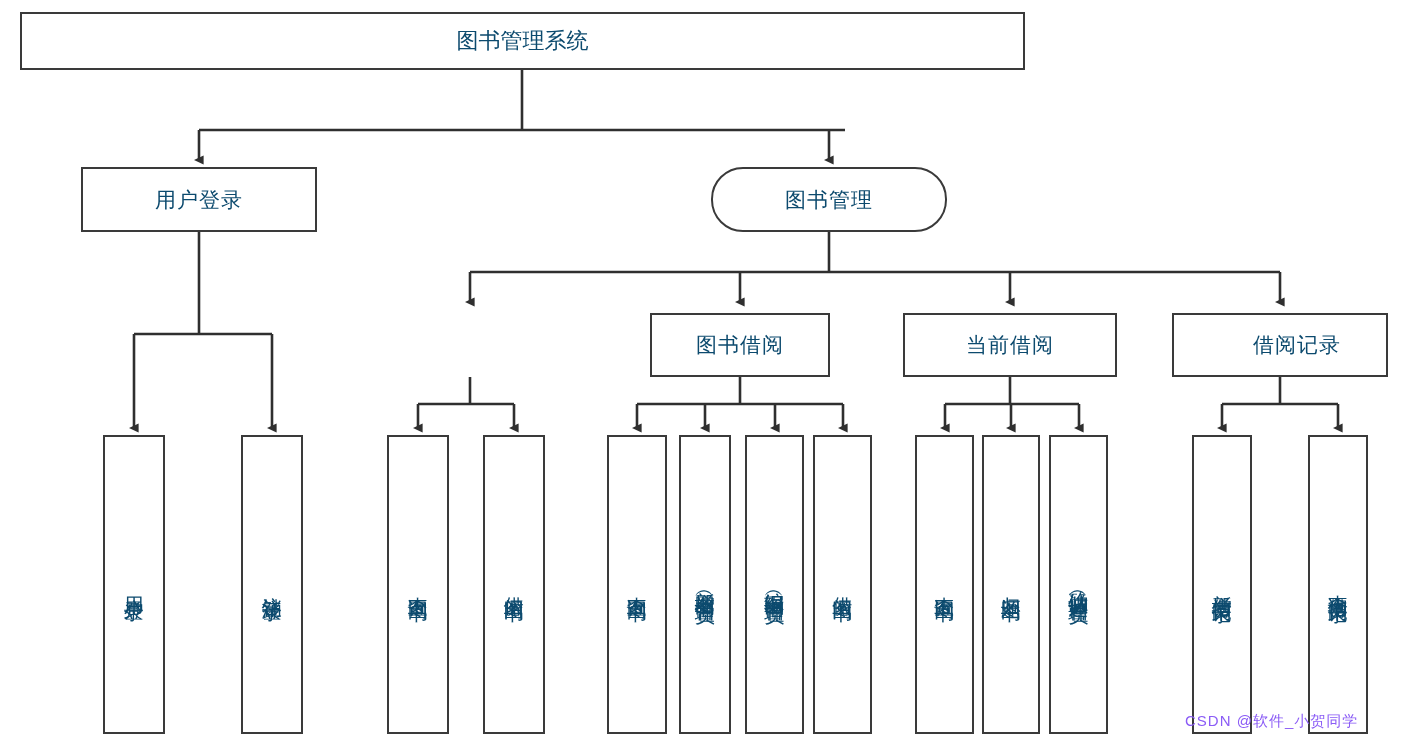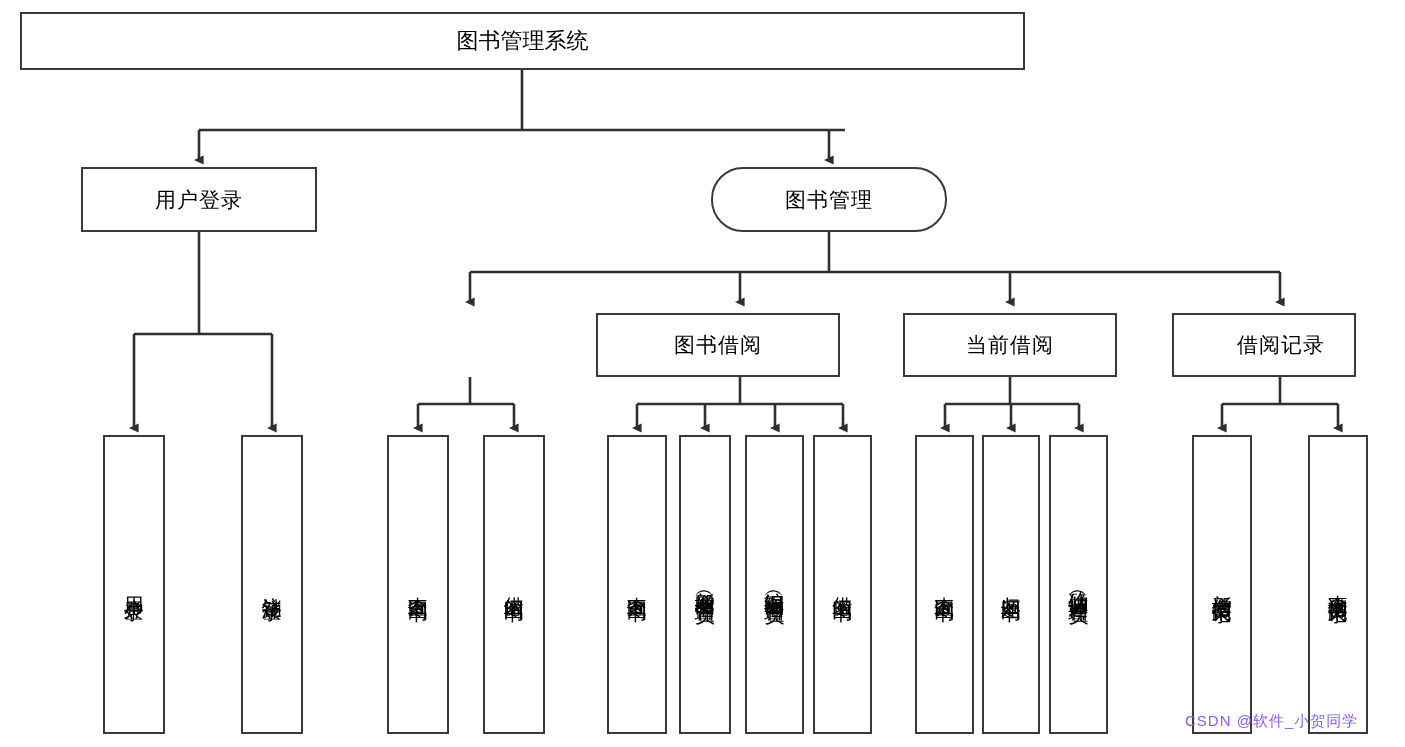--- a/index.html
+++ b/index.html
@@ -3,21 +3,21 @@
 <meta charset="utf-8">
 <style>
   html,body{margin:0;padding:0;background:#ffffff;}
   body{width:1405px;height:747px;overflow:hidden;
        font-family:"Liberation Sans","DejaVu Sans",sans-serif;}
   #canvas{position:relative;width:1405px;height:747px;background:#fff;}
   svg.wires{position:absolute;left:0;top:0;width:1405px;height:747px;}
 
   .node{position:absolute;box-sizing:border-box;background:#ffffff;
         border:2px solid #3a3a3a;display:flex;align-items:center;
-        justify-content:center;color:#000000;}
+        justify-content:center;color:#0c4a6e;}
   .node.h{font-size:21px;letter-spacing:1px;}
   .node.root{font-size:22px;}
   .node.v{padding:4px 0;}
   .vtext{writing-mode:vertical-rl;text-orientation:upright;
          font-size:20px;line-height:1.32;letter-spacing:2px;
          white-space:nowrap;text-align:center;}
   .watermark{position:absolute;left:1185px;top:712px;font-size:15px;
              color:#8b5cf6;letter-spacing:1px;white-space:nowrap;}
 </style>
 </head>
@@ -79,27 +79,27 @@
     <span>图书管理系统</span>
   </div>
 
   <div class="node h" style="left:81px;top:167px;width:236px;height:65px;">
     <span>用户登录</span>
   </div>
   <div class="node h" style="left:711px;top:167px;width:236px;height:65px;border-radius:32px;">
     <span>图书管理</span>
   </div>
 
-  <div class="node h" style="left:596px;top:313px;width:244px;height:64px;">
+  <div class="node h" style="left:650px;top:313px;width:180px;height:64px;">
     <span>图书借阅</span>
   </div>
   <div class="node h" style="left:903px;top:313px;width:214px;height:64px;">
     <span>当前借阅</span>
   </div>
-  <div class="node h" style="left:1172px;top:313px;width:184px;height:64px;padding-left:34px;">
+  <div class="node h" style="left:1172px;top:313px;width:216px;height:64px;padding-left:34px;">
     <span>借阅记录</span>
   </div>
 
   <div class="node v" style="left:103px;top:435px;width:62px;height:299px;">
     <span class="vtext">用户登录</span>
   </div>
   <div class="node v" style="left:241px;top:435px;width:62px;height:299px;">
     <span class="vtext">注销登录</span>
   </div>
 

